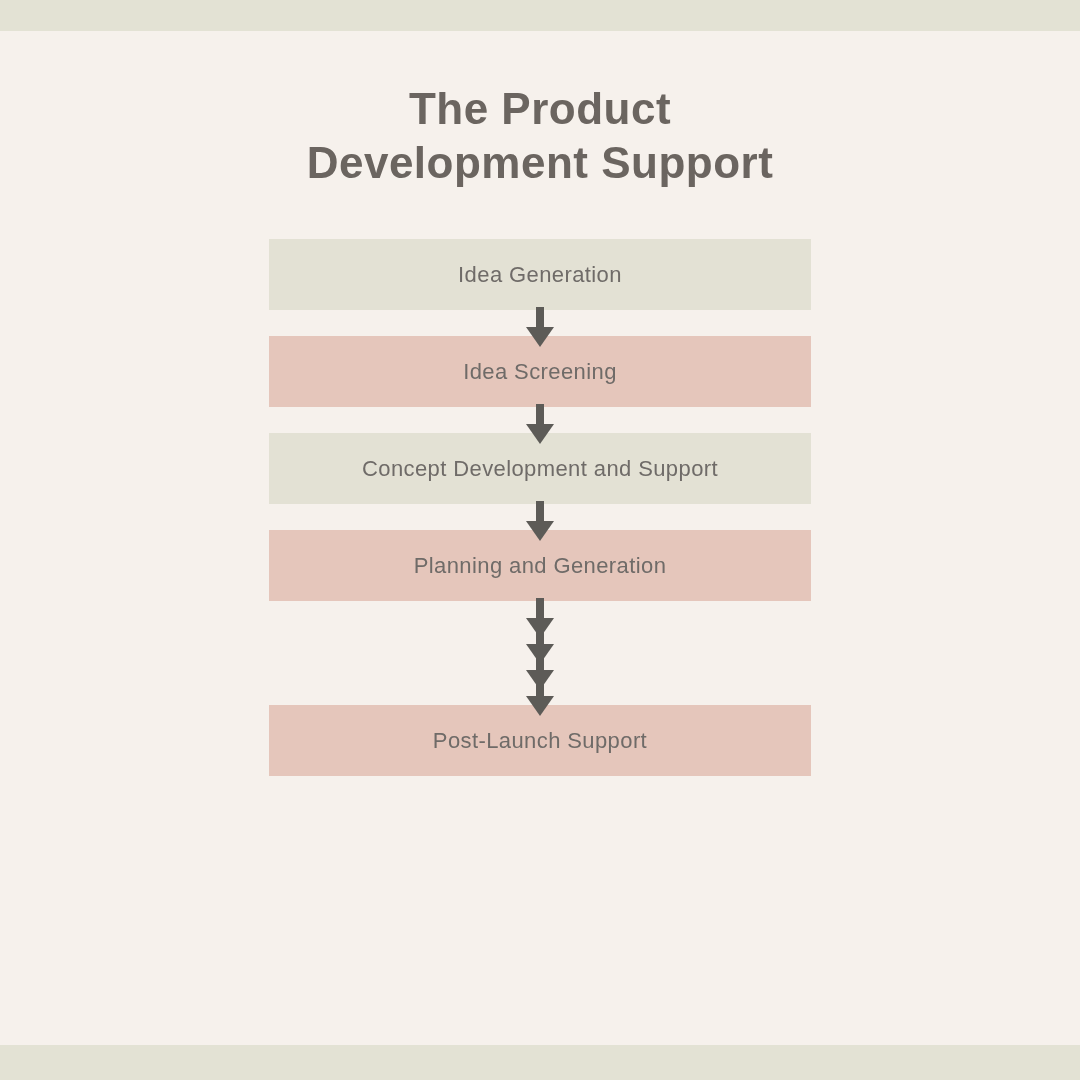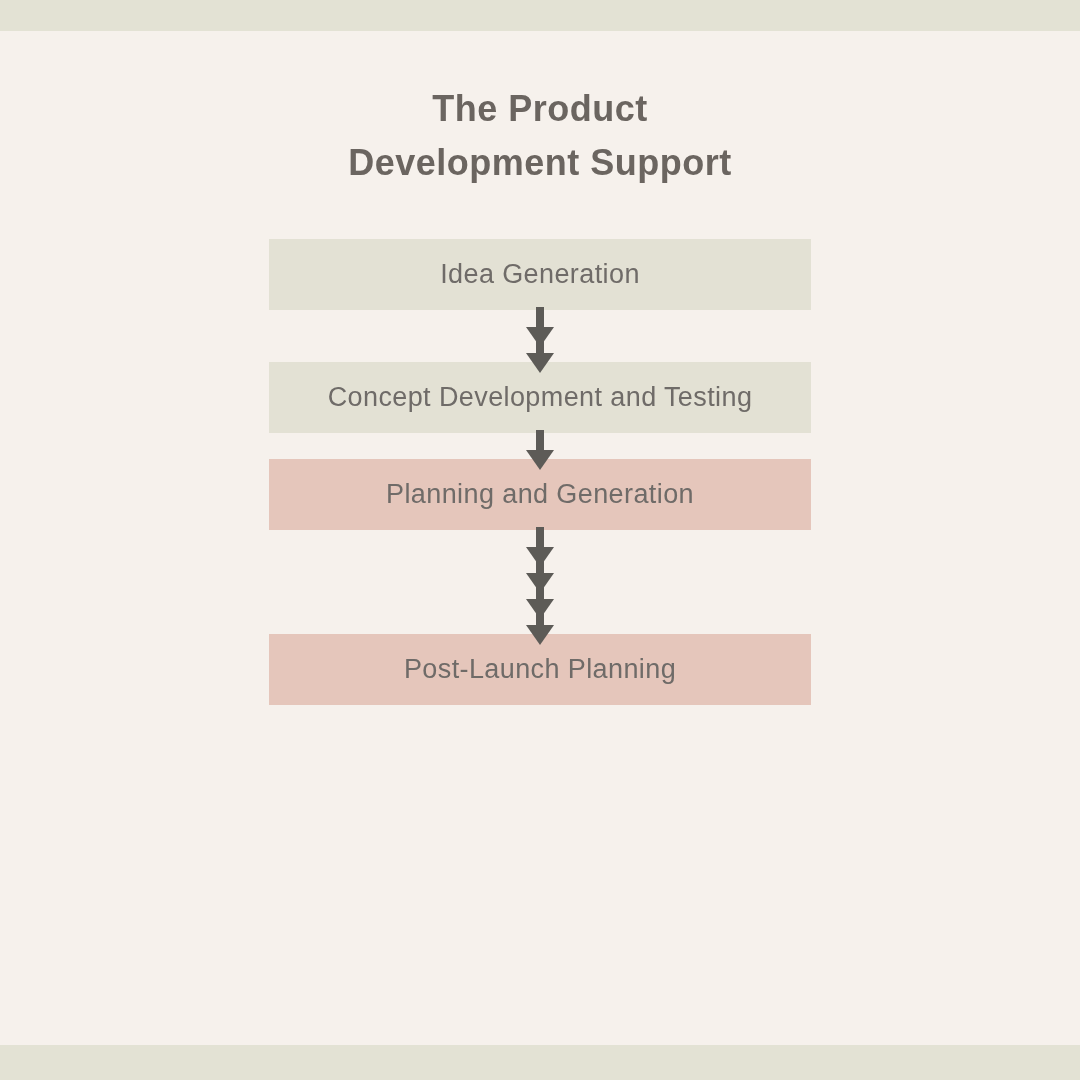--- a/index.html
+++ b/index.html
@@ -31,21 +31,21 @@
     background: var(--band);
   }
   .band-top { top: 0; height: 31px; }
   .band-bottom { bottom: 0; height: 35px; }
   .title {
     position: absolute;
     top: 82px;
     left: 0;
     width: 1080px;
     text-align: center;
-    font-size: 36px;
+    font-size: 44px;
     line-height: 54px;
     font-weight: bold;
     letter-spacing: 0.5px;
     color: var(--title-text);
   }
   .flow {
     position: absolute;
     top: 239px;
     left: 269px;
     width: 542px;
@@ -55,21 +55,21 @@
   .step {
     height: 71px;
     width: 542px;
     display: flex;
     align-items: center;
     justify-content: center;
   }
   .step.sage { background: var(--box-sage); }
   .step.pink { background: var(--box-pink); }
   .step-label {
-    font-size: 27px;
+    font-size: 22px;
     color: var(--box-text);
     letter-spacing: 0.4px;
     text-align: center;
   }
   .arrow-gap {
     height: 26px;
     width: 542px;
     position: relative;
     overflow: visible;
     z-index: 2;
@@ -99,29 +99,32 @@
     <div class="step sage">
       <span class="step-label">Idea Generation</span>
     </div>
     <div class="arrow-gap">
       <svg class="arrow-svg" viewBox="0 0 28 40" aria-hidden="true">
           <rect x="10" y="0" width="8" height="23"></rect>
           <polygon points="0,20 28,20 14,40"></polygon>
         </svg>
     </div>
 
+    <div class="step pink">
+      <span class="step-label">Idea Screening</span>
+    </div>
     <div class="arrow-gap">
       <svg class="arrow-svg" viewBox="0 0 28 40" aria-hidden="true">
           <rect x="10" y="0" width="8" height="23"></rect>
           <polygon points="0,20 28,20 14,40"></polygon>
         </svg>
     </div>
 
     <div class="step sage">
-      <span class="step-label">Concept Development and Testing</span>
+      <span class="step-label">Concept Development and Support</span>
     </div>
     <div class="arrow-gap">
       <svg class="arrow-svg" viewBox="0 0 28 40" aria-hidden="true">
           <rect x="10" y="0" width="8" height="23"></rect>
           <polygon points="0,20 28,20 14,40"></polygon>
         </svg>
     </div>
 
     <div class="step pink">
       <span class="step-label">Planning and Generation</span>
@@ -148,20 +151,20 @@
     </div>
 
     <div class="arrow-gap">
       <svg class="arrow-svg" viewBox="0 0 28 40" aria-hidden="true">
           <rect x="10" y="0" width="8" height="23"></rect>
           <polygon points="0,20 28,20 14,40"></polygon>
         </svg>
     </div>
 
     <div class="step pink">
-      <span class="step-label">Post-Launch Planning</span>
+      <span class="step-label">Post-Launch Support</span>
     </div>
 
   </div>
 
   <div class="band band-bottom"></div>
 
 </div>
 
 </body></html>

